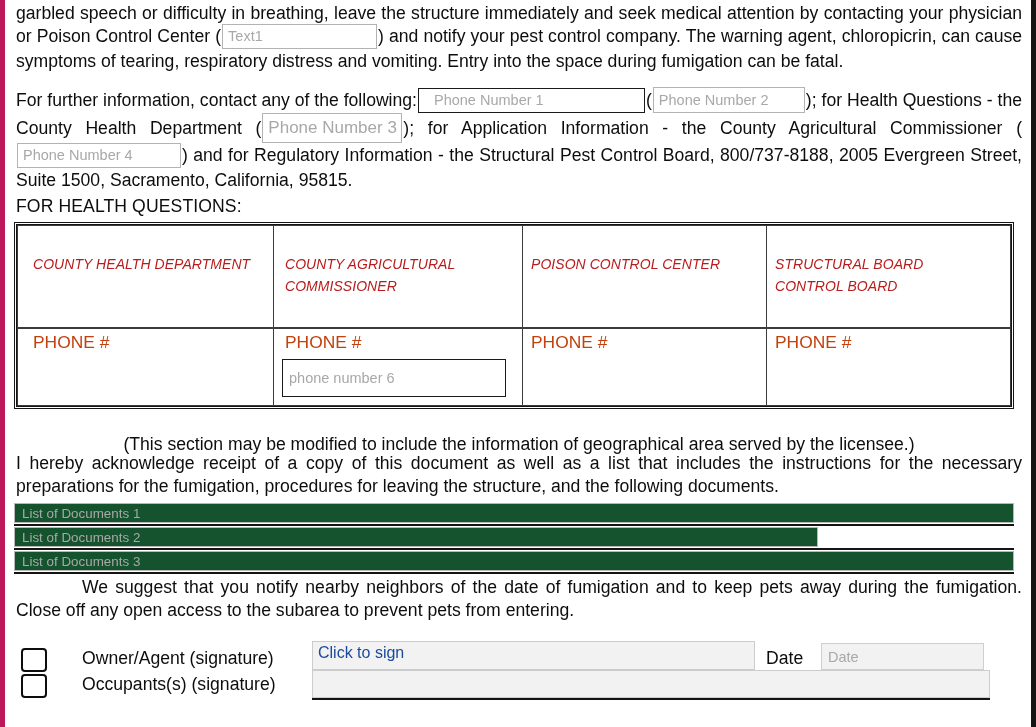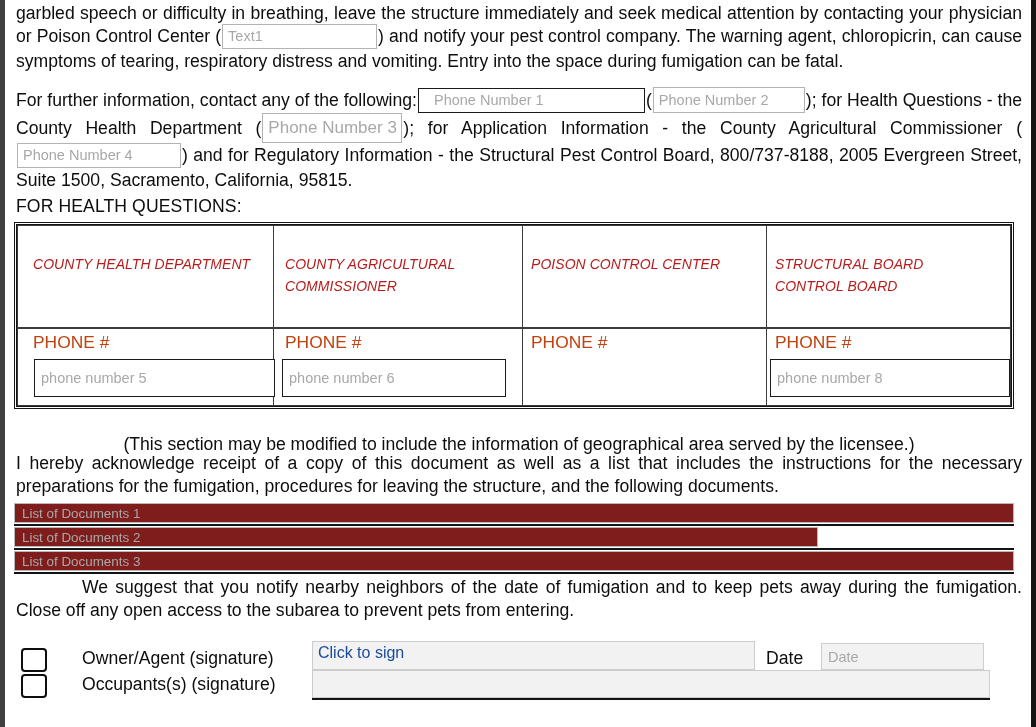--- a/index.html
+++ b/index.html
@@ -9,21 +9,21 @@
   }
   body {
     font-family: "Liberation Sans", sans-serif;
   }
   #page {
     position: relative;
     width: 1036px;
     height: 727px;
     background: #ffffff;
     box-sizing: border-box;
-    border-left: 5px solid #404040;
+    border-left: 5px solid #be185d;
     border-right: 5px solid #141414;
     overflow: hidden;
   }
   .inner {
     position: relative;
     width: 1026px;
     height: 727px;
   }
 
   
@@ -128,21 +128,21 @@
     font-size: 17.6px;
     color: #0d0d0d;
     text-align: center;
     margin-top: 16px;
   }
 
   
   .doc-row {
     position: absolute;
     box-sizing: border-box;
-    background: #7f1d1d;
+    background: #14532d;
     border: 1px solid #b8b8b8;
     color: #a8a8a8;
     font-size: 13.4px;
     display: flex;
     align-items: center;
     padding-left: 7px;
     overflow: hidden;
     white-space: nowrap;
   }
   .doc-sep {
@@ -227,32 +227,30 @@
       <div class="ct-inner">
 
         <div class="ct-vline" style="left:255px;"></div>
         <div class="ct-vline" style="left:504px;"></div>
         <div class="ct-vline" style="left:748px;"></div>
 
         <div class="ct-hline" style="top:101px;"></div>
 
         <div class="ct-name" style="left:15px; top:28px; width:225px;">COUNTY HEALTH DEPARTMENT</div>
         <div class="ct-phone-label" style="left:15px; top:106px;">PHONE #</div>
-        <div class="fld-abs dark-b" style="left:16px; top:133px; width:241px; height:38px;">phone number 5</div>
 
         <div class="ct-name" style="left:267px; top:28px; width:200px;">COUNTY AGRICULTURAL COMMISSIONER</div>
         <div class="ct-phone-label" style="left:267px; top:106px;">PHONE #</div>
         <div class="fld-abs dark-b" style="left:264px; top:133px; width:224px; height:38px;">phone number 6</div>
 
         <div class="ct-name" style="left:513px; top:28px; width:215px;">POISON CONTROL CENTER</div>
         <div class="ct-phone-label" style="left:513px; top:106px;">PHONE #</div>
 
         <div class="ct-name" style="left:757px; top:28px; width:220px;">STRUCTURAL BOARD CONTROL BOARD</div>
         <div class="ct-phone-label" style="left:757px; top:106px;">PHONE #</div>
-        <div class="fld-abs dark-b" style="left:752px; top:133px; width:240px; height:38px;">phone number 8</div>
       </div>
     </div>
 
     <div class="note-line" style="left:11px; top:418px; width:1006px;">(This section may be modified to include the information of geographical area served by the licensee.)</div>
 
     <div class="para" style="left:11px; top:452px; width:1006px;">I hereby acknowledge receipt of a copy of this document as well as a list that includes the instructions for the necessary preparations for the fumigation, procedures for leaving the structure, and the following documents.</div>
 
     <div class="doc-row" style="left:9px; top:503px; width:1000px; height:20px;">List of Documents 1</div>
     <div class="doc-sep" style="left:9px; top:524px; width:1000px;"></div>
     <div class="doc-row" style="left:9px; top:527px; width:804px; height:20px;">List of Documents 2</div>

